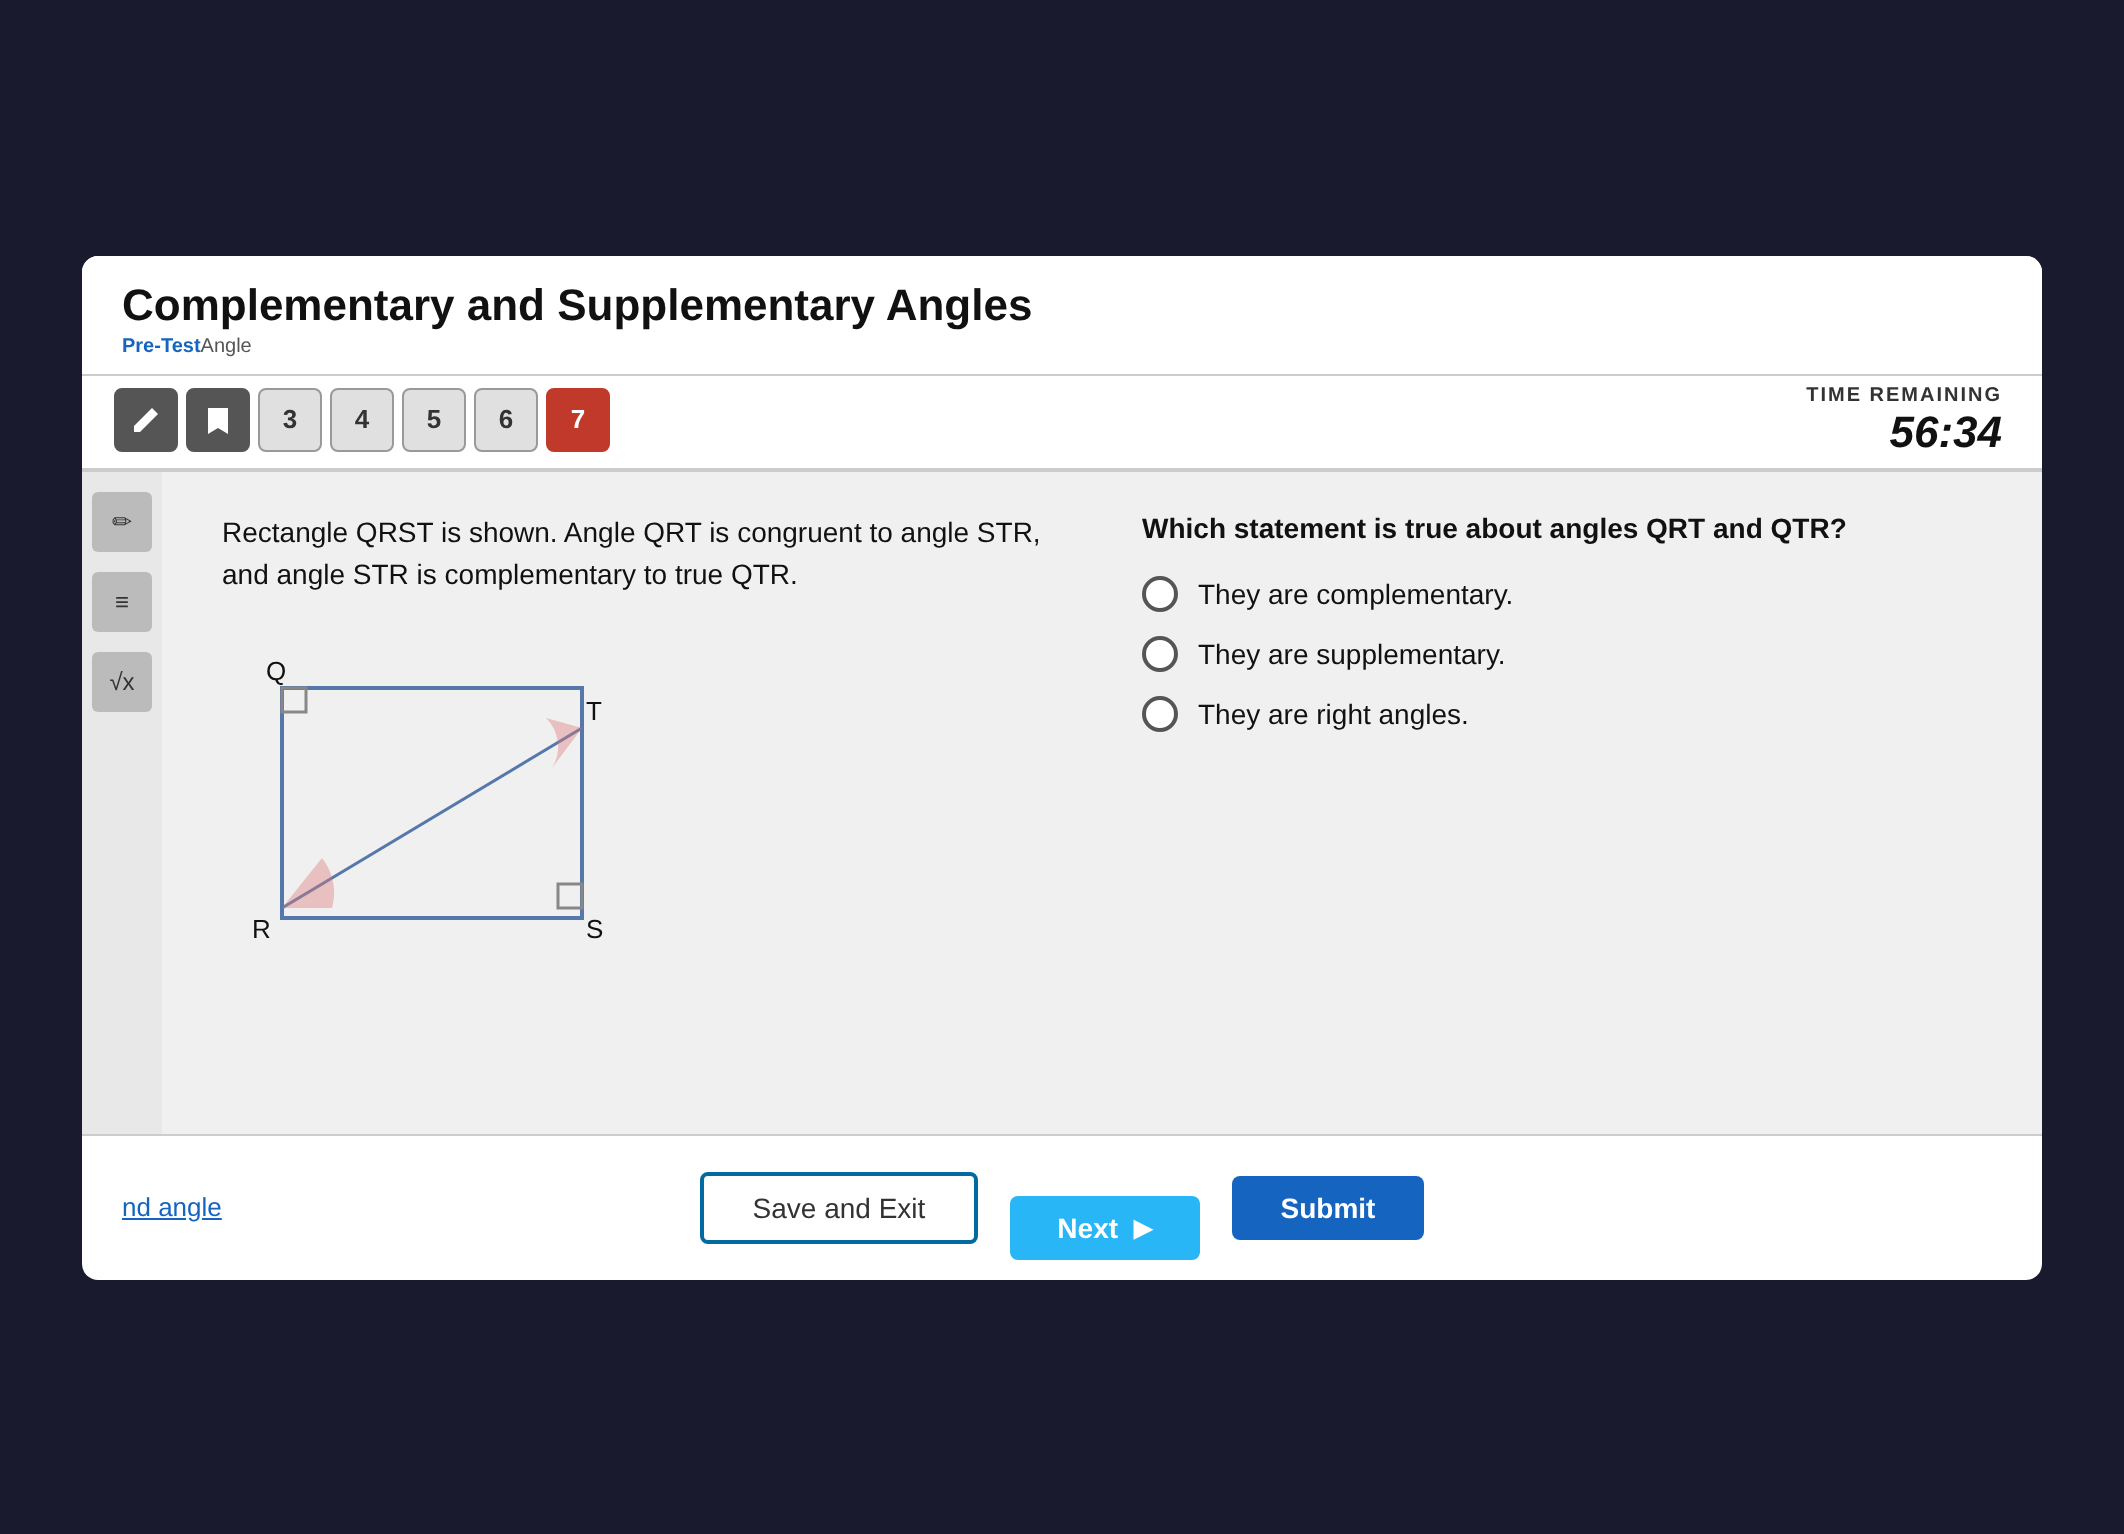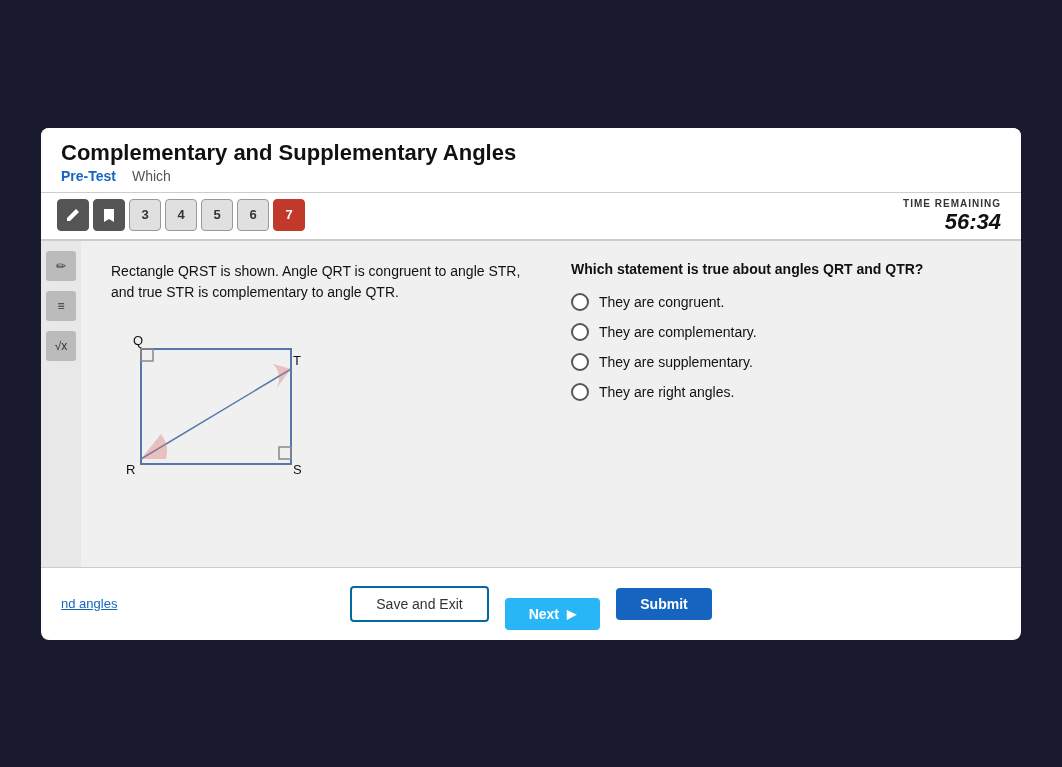--- a/index.html
+++ b/index.html
@@ -28,22 +28,21 @@
       border-bottom: 1px solid #ccc;
     }
     .header-title {
       font-size: 22px;
       font-weight: bold;
       color: #111;
       margin-bottom: 2px;
     }
     .header-subtitle {
       display: flex;
-      gap: 16px;
-      font-size: 14px;
+      font-size: 10px;
       margin-bottom: 8px;
     }
     .pre-test-label {
       color: #1565c0;
       font-weight: bold;
     }
     .active-label {
       color: #555;
     }
     .main-layout {
@@ -252,21 +251,21 @@
 </head>
 <body>
 
 <div class="screen">
 
   <div class="full-header-area">
     <div class="header">
       <div class="header-title">Complementary and Supplementary Angles</div>
       <div class="header-subtitle">
         <span class="pre-test-label">Pre-Test</span>
-        <span class="active-label">Which</span>
+        <span class="active-label">Angle</span>
       </div>
     </div>
 
     <div class="nav-and-time">
       <div class="nav-buttons">
 
         <div class="nav-btn icon-btn">
           <svg width="16" height="16" viewBox="0 0 16 16" fill="white">
             <path d="M11 2l3 3L5 14H2v-3L11 2z"></path>
           </svg>
@@ -296,21 +295,21 @@
     <div class="left-sidebar">
       <div class="sidebar-btn">✏</div>
       <div class="sidebar-btn">≡</div>
       <div class="sidebar-btn">√x</div>
     </div>
 
     <div class="content-area">
       <div class="question-section">
 
         <div class="left-panel">
-          <div class="question-text">Rectangle QRST is shown. Angle QRT is congruent to angle STR, and true STR is complementary to angle QTR.</div>
+          <div class="question-text">Rectangle QRST is shown. Angle QRT is congruent to angle STR, and angle STR is complementary to true QTR.</div>
 
           <div class="diagram-container">
             <svg class="diagram" viewBox="0 0 220 190">
 
               <rect x="30" y="30" width="150" height="115" fill="none" stroke="#5577aa" stroke-width="2"></rect>
 
               <line x1="30" y1="140" x2="180" y2="50" stroke="#5577aa" stroke-width="1.5"></line>
 
               <text x="22" y="26" font-size="13" fill="#111">Q</text>
               <text x="182" y="46" font-size="13" fill="#111">T</text>
@@ -325,43 +324,39 @@
 
               <path d="M180,50 L165,70 A20,20 0 0,0 162,45 Z" fill="rgba(220,120,120,0.4)" stroke="none"></path>
             </svg>
           </div>
         </div>
 
         <div class="right-panel">
           <div class="right-question">Which statement is true about angles QRT and QTR?</div>
 
           <div class="answer-options">
-            <div class="answer-option">
-              <div class="radio-circle"></div>
-              <span>They are congruent.</span>
-            </div>
             <div class="answer-option">
               <div class="radio-circle"></div>
               <span>They are complementary.</span>
             </div>
             <div class="answer-option">
               <div class="radio-circle"></div>
               <span>They are supplementary.</span>
             </div>
             <div class="answer-option">
               <div class="radio-circle"></div>
               <span>They are right angles.</span>
             </div>
           </div>
         </div>
       </div>
     </div>
   </div>
 
   <div class="footer">
-    <span class="footer-left">nd angles</span>
+    <span class="footer-left">nd angle</span>
     <button class="btn-save-exit">Save and Exit</button>
     <button class="btn-next">
       <span>Next</span>
     </button>
     <button class="btn-submit">Submit</button>
   </div>
 </div>
 
 </body></html>

